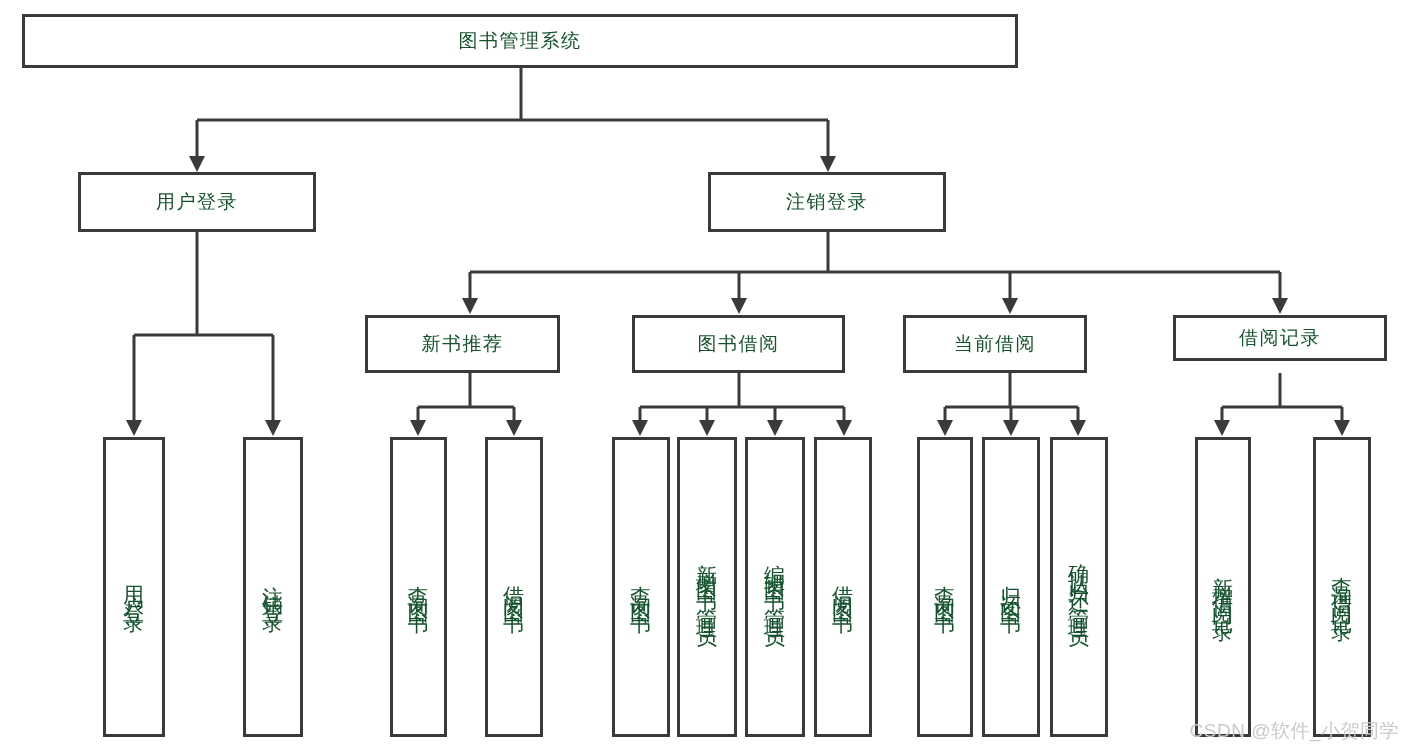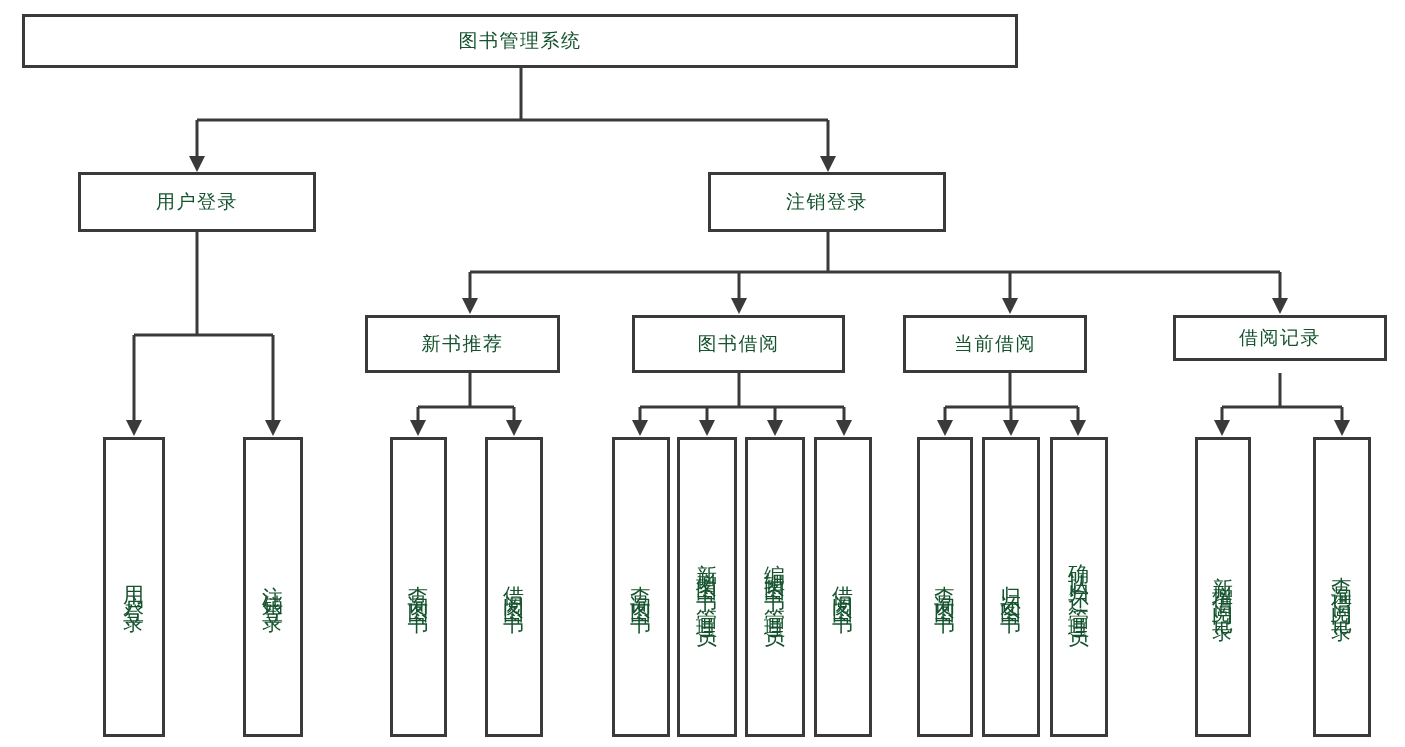--- a/index.html
+++ b/index.html
@@ -131,13 +131,14 @@
     <span class="vtext">确认归还（管理员）</span>
   </div>
 
   <div class="node" style="left:1195px; top:437px; width:56px; height:300px;">
     <span class="vtext">新增借阅记录</span>
   </div>
   <div class="node" style="left:1313px; top:437px; width:58px; height:300px;">
     <span class="vtext">查询借阅记录</span>
   </div>
 
+  <div class="watermark">CSDN @软件_小贺同学</div>
 </div>
 
 </body></html>

